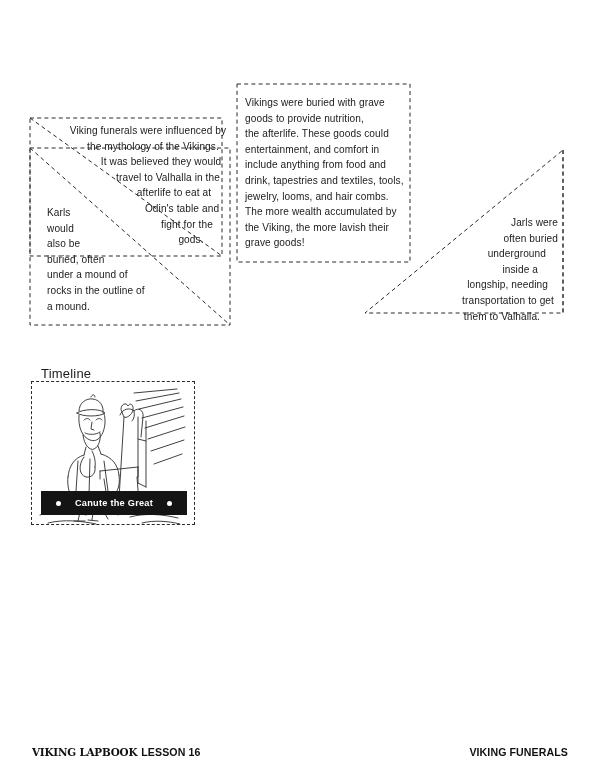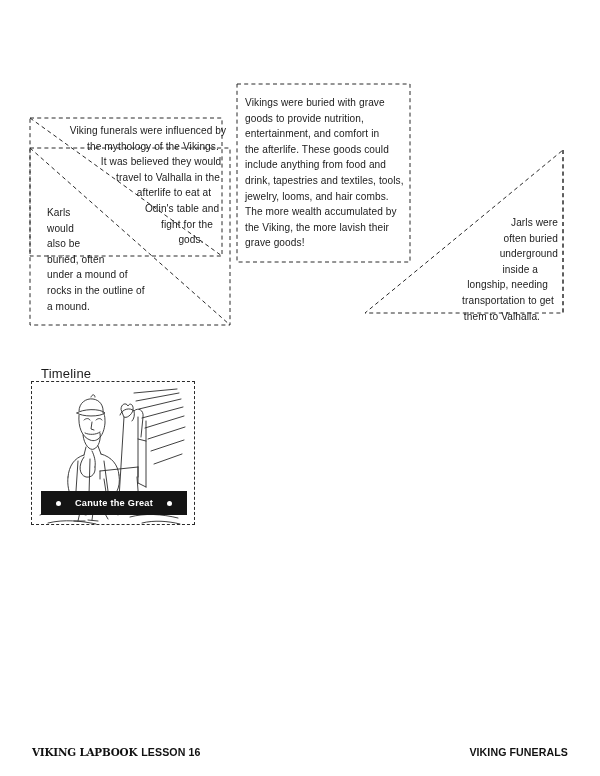--- a/index.html
+++ b/index.html
@@ -77,21 +77,21 @@
 
   #tb-jarls {
     left: 398px;
     top: 196px;
     width: 160px;
     text-align: right;
   }
   #tb-jarls .ln { display: block; }
   #tb-jarls .ln:nth-child(1) { margin-right: 0px; margin-top: 19px; }
   #tb-jarls .ln:nth-child(2) { margin-right: 0px; }
-  #tb-jarls .ln:nth-child(3) { }
+  #tb-jarls .ln:nth-child(3) { margin-right: 12px; }
   #tb-jarls .ln:nth-child(4) { margin-right: 20px; }
   #tb-jarls .ln:nth-child(5) { margin-right: 10px; }
   #tb-jarls .ln:nth-child(6) { margin-right: 4px; }
   #tb-jarls .ln:nth-child(7) { margin-right: 18px; }
 
   
   #timeline-label {
     position: absolute;
     left: 41px;
     top: 366px;
@@ -226,22 +226,22 @@
     <span class="ln">also be</span>
     <span class="ln">buried, often</span>
     <span class="ln">under a mound of</span>
     <span class="ln">rocks in the outline of</span>
     <span class="ln">a mound.</span>
   </div>
 
   <div class="textblock" id="tb-gravegoods">
     <span class="ln">Vikings were buried with grave</span>
     <span class="ln">goods to provide nutrition,</span>
+    <span class="ln">the afterlife. These goods could</span>
     <span class="ln">entertainment, and comfort in</span>
-    <span class="ln">the afterlife. These goods could</span>
     <span class="ln">include anything from food and</span>
     <span class="ln">drink, tapestries and textiles, tools,</span>
     <span class="ln">jewelry, looms, and hair combs.</span>
     <span class="ln">The more wealth accumulated by</span>
     <span class="ln">the Viking, the more lavish their</span>
     <span class="ln">grave goods!</span>
   </div>
 
   <div class="textblock" id="tb-jarls">
     <span class="ln">Jarls were</span>

